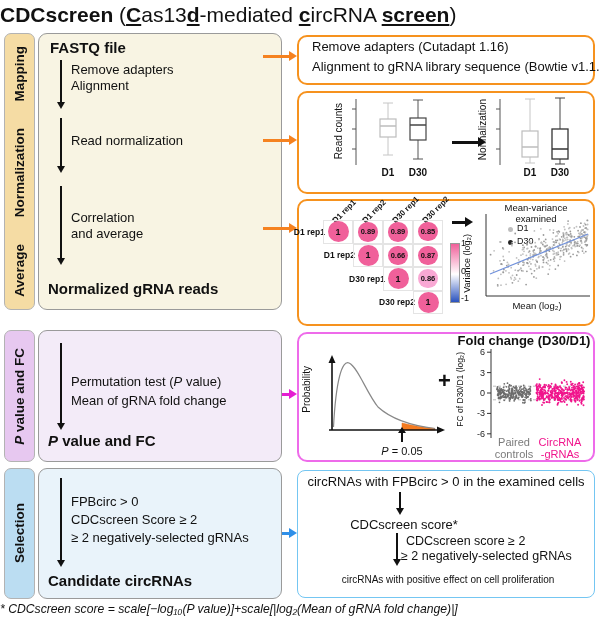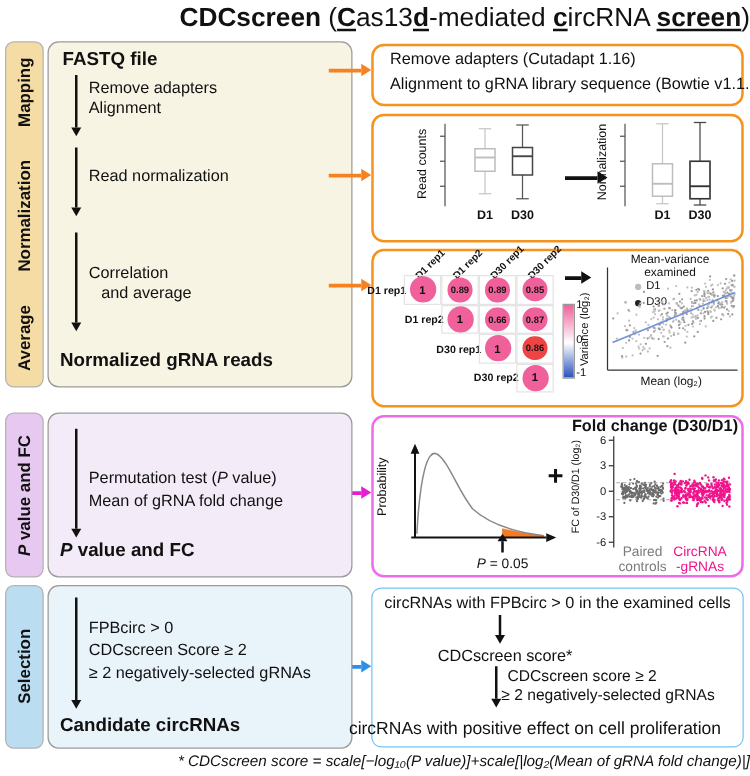--- a/index.html
+++ b/index.html
@@ -3,21 +3,21 @@
 <meta charset="utf-8">
 <style>
   html,body{margin:0;padding:0;background:#fff}
   .stage{position:relative;width:600px;height:621px;background:#fff;
          font-family:"Liberation Sans",sans-serif;color:#111;overflow:hidden}
   .txt{position:absolute;white-space:nowrap}
   .b{font-weight:bold}
   .i{font-style:italic}
   .u{text-decoration:underline}
   .ctr{transform:translateX(-50%)}
-  .title{position:absolute;top:3px;left:0;width:100%;text-align:right;font-size:21px}
+  .title{position:absolute;top:3px;left:0;width:100%;text-align:left;font-size:21px}
   .sidebar{position:absolute;left:4px;width:31px;border:1px solid #b3b3b3;border-radius:7px;
            display:flex;flex-direction:column;align-items:center;justify-content:space-between;
            padding:12px 0;box-sizing:border-box}
   .sidebar.single{justify-content:center}
   .vlabel{writing-mode:vertical-rl;transform:rotate(180deg);font-weight:bold;font-size:13.5px;white-space:nowrap}
   .lbox{position:absolute;left:38px;width:244px;border:1.5px solid #9a9a9a;border-radius:9px;box-sizing:border-box}
   .rpanel{position:absolute;left:297px;width:298px;background:#fff;border-style:solid;border-width:2px;
           border-radius:10px;box-sizing:border-box}
   .varrow{position:absolute;width:2px;background:#111}
   .varrow:after{content:"";position:absolute;left:50%;transform:translateX(-50%);bottom:-7px;
@@ -64,21 +64,21 @@
 
   <div class="lbox" style="top:33px;height:277px;background:#F8F4E3"></div>
   <div class="txt b" style="left:50px;top:39px;font-size:15px">FASTQ file</div>
   <div class="varrow" style="left:60px;top:60px;height:42px"></div>
   <div class="txt" style="left:71px;top:62px;font-size:13px">Remove adapters</div>
   <div class="txt" style="left:71px;top:78px;font-size:13px">Alignment</div>
   <div class="varrow" style="left:60px;top:118px;height:48px"></div>
   <div class="txt" style="left:71px;top:133px;font-size:13px">Read normalization</div>
   <div class="varrow" style="left:60px;top:186px;height:72px"></div>
   <div class="txt" style="left:71px;top:210px;font-size:13px">Correlation</div>
-  <div class="txt" style="left:81px;top:226px;font-size:13px">and average</div>
+  <div class="txt" style="left:71px;top:226px;font-size:13px">and average</div>
   <div class="txt b" style="left:48px;top:280px;font-size:15px">Normalized gRNA reads</div>
 
   <div class="harrow o" style="left:263px;top:55px;width:26px"></div>
   <div class="harrow o" style="left:263px;top:139px;width:26px"></div>
   <div class="harrow o" style="left:263px;top:227px;width:26px"></div>
   <div class="harrow m" style="left:263px;top:393px;width:26px"></div>
   <div class="harrow bl" style="left:263px;top:532px;width:26px"></div>
 
   <div class="rpanel" style="top:35px;height:50px;border-color:#F6921E"></div>
   <div class="txt" style="left:312px;top:39px;font-size:13px">Remove adapters (Cutadapt 1.16)</div>
@@ -144,21 +144,21 @@
       <div class="corr-cell" style="left: 30px; top: 23.5px; width: 30px; height: 23.5px;"></div>
       <div class="corr-circ" style="background: rgb(240, 96, 154); width: 21px; height: 21px; left: 34.5px; top: 24.75px; font-size: 9px;">1</div>
       <div class="corr-cell" style="left: 60px; top: 23.5px; width: 30px; height: 23.5px;"></div>
       <div class="corr-circ" style="background: rgb(240, 96, 154); width: 19.44px; height: 19.44px; left: 65.28px; top: 25.53px; font-size: 7.5px;">0.66</div>
       <div class="corr-cell" style="left: 90px; top: 23.5px; width: 30px; height: 23.5px;"></div>
       <div class="corr-circ" style="background: rgb(240, 96, 154); width: 19.31px; height: 19.31px; left: 95.345px; top: 25.595px; font-size: 7.5px;">0.87</div>
       <div class="corr-rowlab" style="width: 70px; left: -8px; top: 53.75px;">D30 rep1</div>
       <div class="corr-cell" style="left: 60px; top: 47px; width: 30px; height: 23.5px;"></div>
       <div class="corr-circ" style="background: rgb(240, 96, 154); width: 21px; height: 21px; left: 64.5px; top: 48.25px; font-size: 9px;">1</div>
       <div class="corr-cell" style="left: 90px; top: 47px; width: 30px; height: 23.5px;"></div>
-      <div class="corr-circ" style="background: #ef4444; width: 19.18px; height: 19.18px; left: 95.41px; top: 49.16px; font-size: 7.5px;">0.86</div>
+      <div class="corr-circ" style="background: #f9a8d4; width: 19.18px; height: 19.18px; left: 95.41px; top: 49.16px; font-size: 7.5px;">0.86</div>
       <div class="corr-rowlab" style="width: 70px; left: 22px; top: 77.25px;">D30 rep2</div>
       <div class="corr-cell" style="left: 90px; top: 70.5px; width: 30px; height: 23.5px;"></div>
       <div class="corr-circ" style="background: rgb(240, 96, 154); width: 21px; height: 21px; left: 94.5px; top: 71.75px; font-size: 9px;">1</div>
     </div>
   <div class="legendbar" style="left:450px;top:243px"></div>
   <div class="txt" style="left:461px;top:238px;font-size:9px">1</div>
   <div class="txt" style="left:461px;top:266px;font-size:9px">0</div>
   <div class="txt" style="left:461px;top:293px;font-size:9px">-1</div>
   <div class="harrow k" style="left:452px;top:221px;width:13px"></div>
   <div class="txt ctr" style="left:536px;top:202px;font-size:9.5px">Mean-variance</div>
@@ -1279,16 +1279,16 @@
   <div class="txt" style="left:71px;top:530px;font-size:13px">≥ 2 negatively-selected gRNAs</div>
   <div class="txt b" style="left:48px;top:572px;font-size:15px">Candidate circRNAs</div>
 
   <div class="rpanel" style="top:470px;height:128px;border-color:#74C6F2;border-width:1.8px;border-radius:8px"></div>
   <div class="txt ctr" style="left:446px;top:474px;font-size:13px">circRNAs with FPBcirc &gt; 0 in the examined cells</div>
   <div class="varrow" style="left:399px;top:492px;height:16px"></div>
   <div class="txt ctr" style="left:404px;top:517px;font-size:13px">CDCscreen score*</div>
   <div class="varrow" style="left:396px;top:533px;height:26px"></div>
   <div class="txt" style="left:406px;top:534px;font-size:12.5px">CDCscreen score ≥ 2</div>
   <div class="txt" style="left:401px;top:549px;font-size:12.5px">≥ 2 negatively-selected gRNAs</div>
-  <div class="txt ctr" style="left:428px;top:574px;font-size:14px">circRNAs with positive effect on cell proliferation</div>
-
-  <div class="txt i" style="left:0;top:602px;width:600px;text-align:right;font-size:12.2px">* CDCscreen score = scale[−log₁₀(P value)]+scale[|log₂(Mean of gRNA fold change)|]</div>
+  <div class="txt ctr" style="left:448px;top:574px;font-size:10px">circRNAs with positive effect on cell proliferation</div>
+
+  <div class="txt i" style="left:0;top:602px;width:600px;text-align:left;font-size:12.2px">* CDCscreen score = scale[−log₁₀(P value)]+scale[|log₂(Mean of gRNA fold change)|]</div>
 </div>
 
 </body></html>

